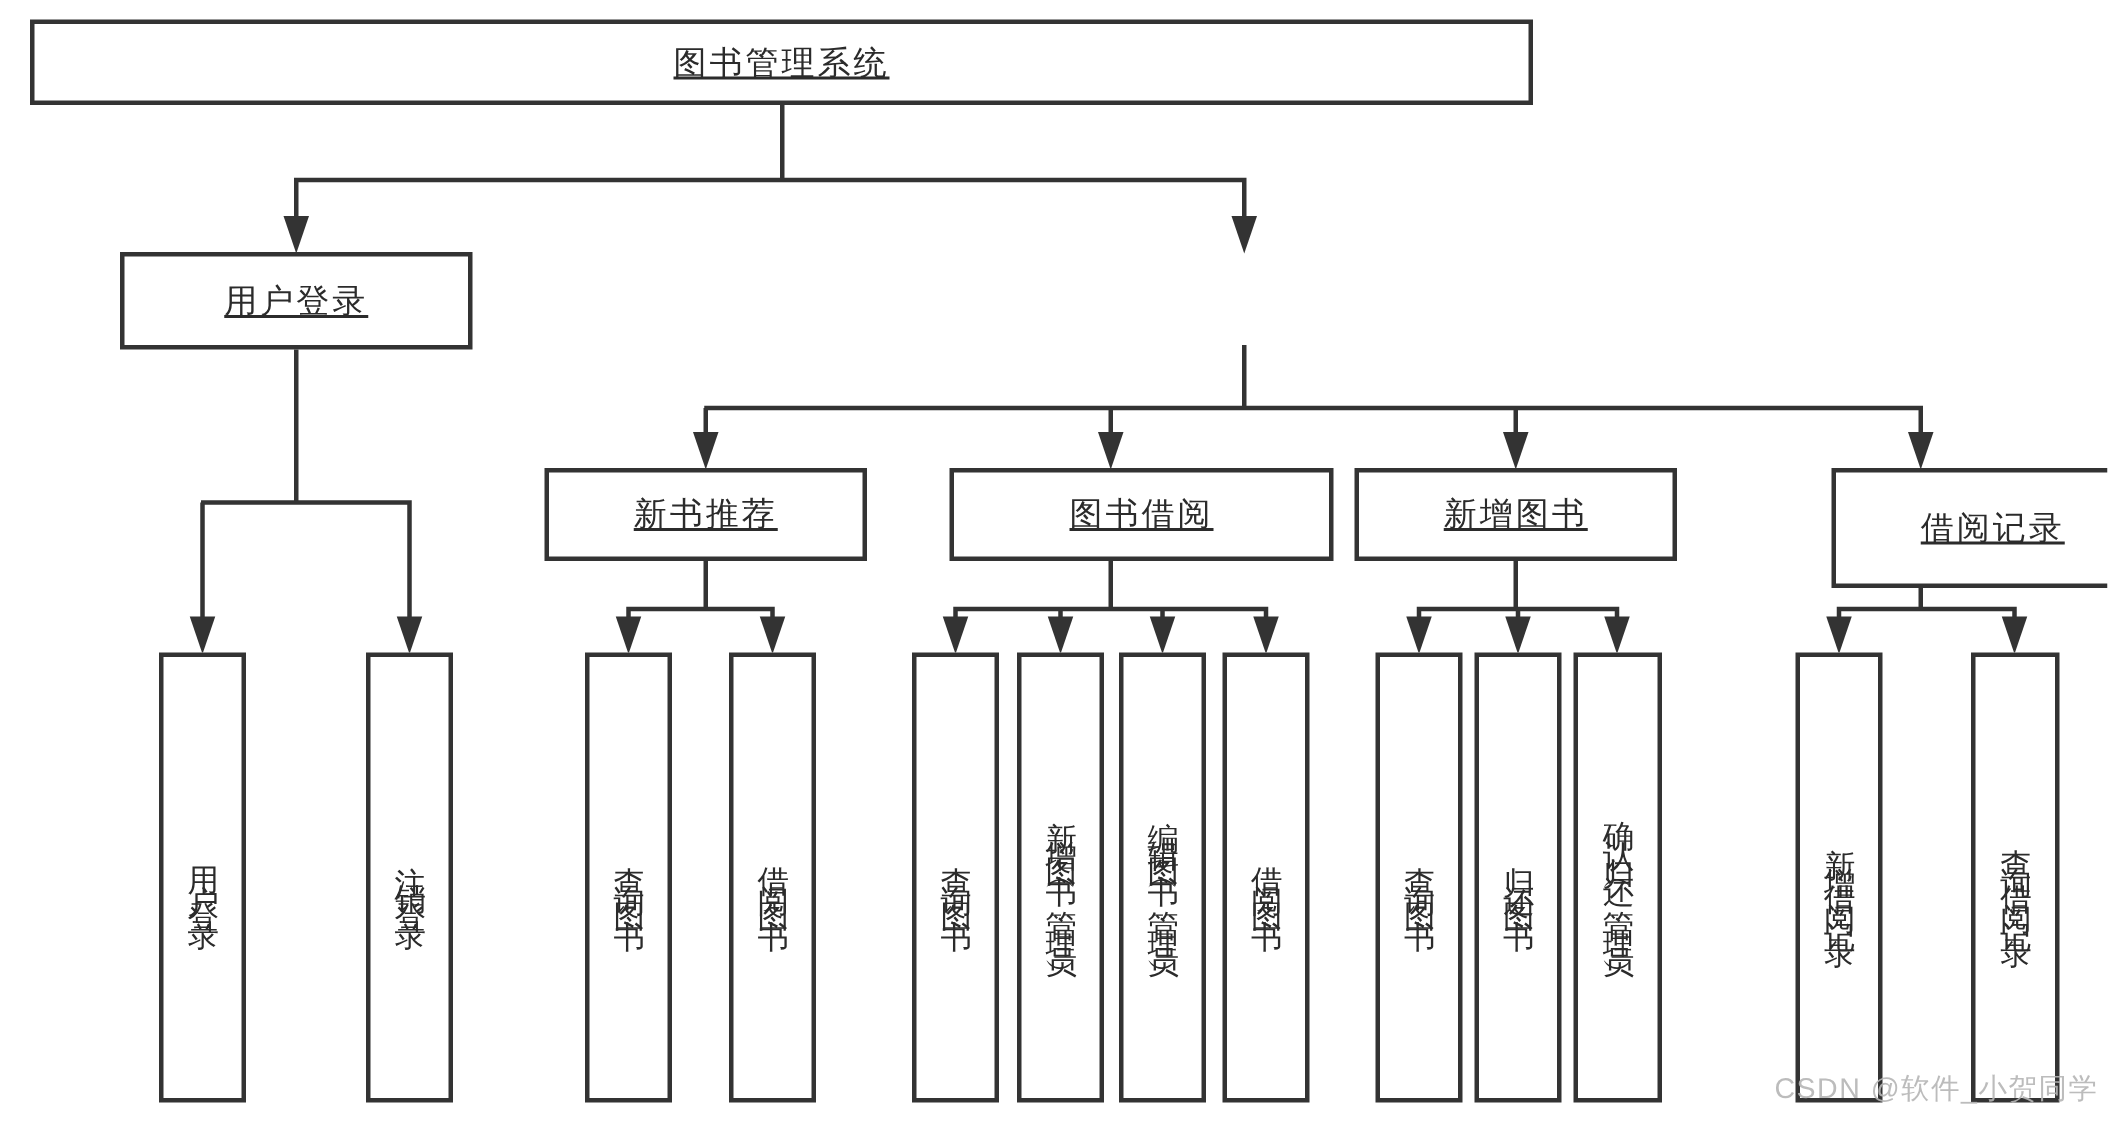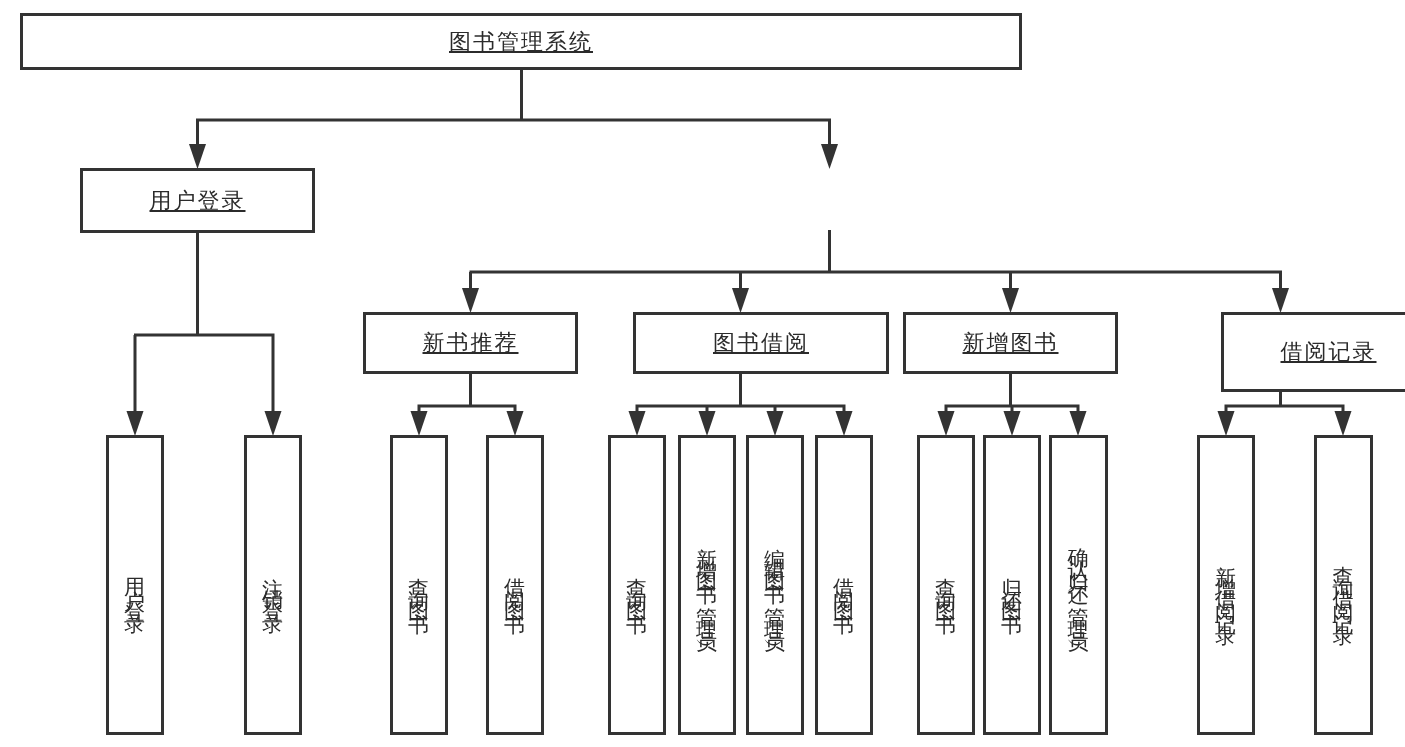--- a/index.html
+++ b/index.html
@@ -163,14 +163,15 @@
     <span class="vtext">确认归还（管理员）</span>
   </div>
 
   <div class="node leaf" style="left:1197px;top:435px;width:58px;height:300px">
     <span class="vtext">新增借阅记录</span>
   </div>
   <div class="node leaf" style="left:1314px;top:435px;width:59px;height:300px">
     <span class="vtext">查询借阅记录</span>
   </div>
 
+  <div class="watermark">CSDN @软件_小贺同学</div>
 
 </div>
 
 </body></html>

